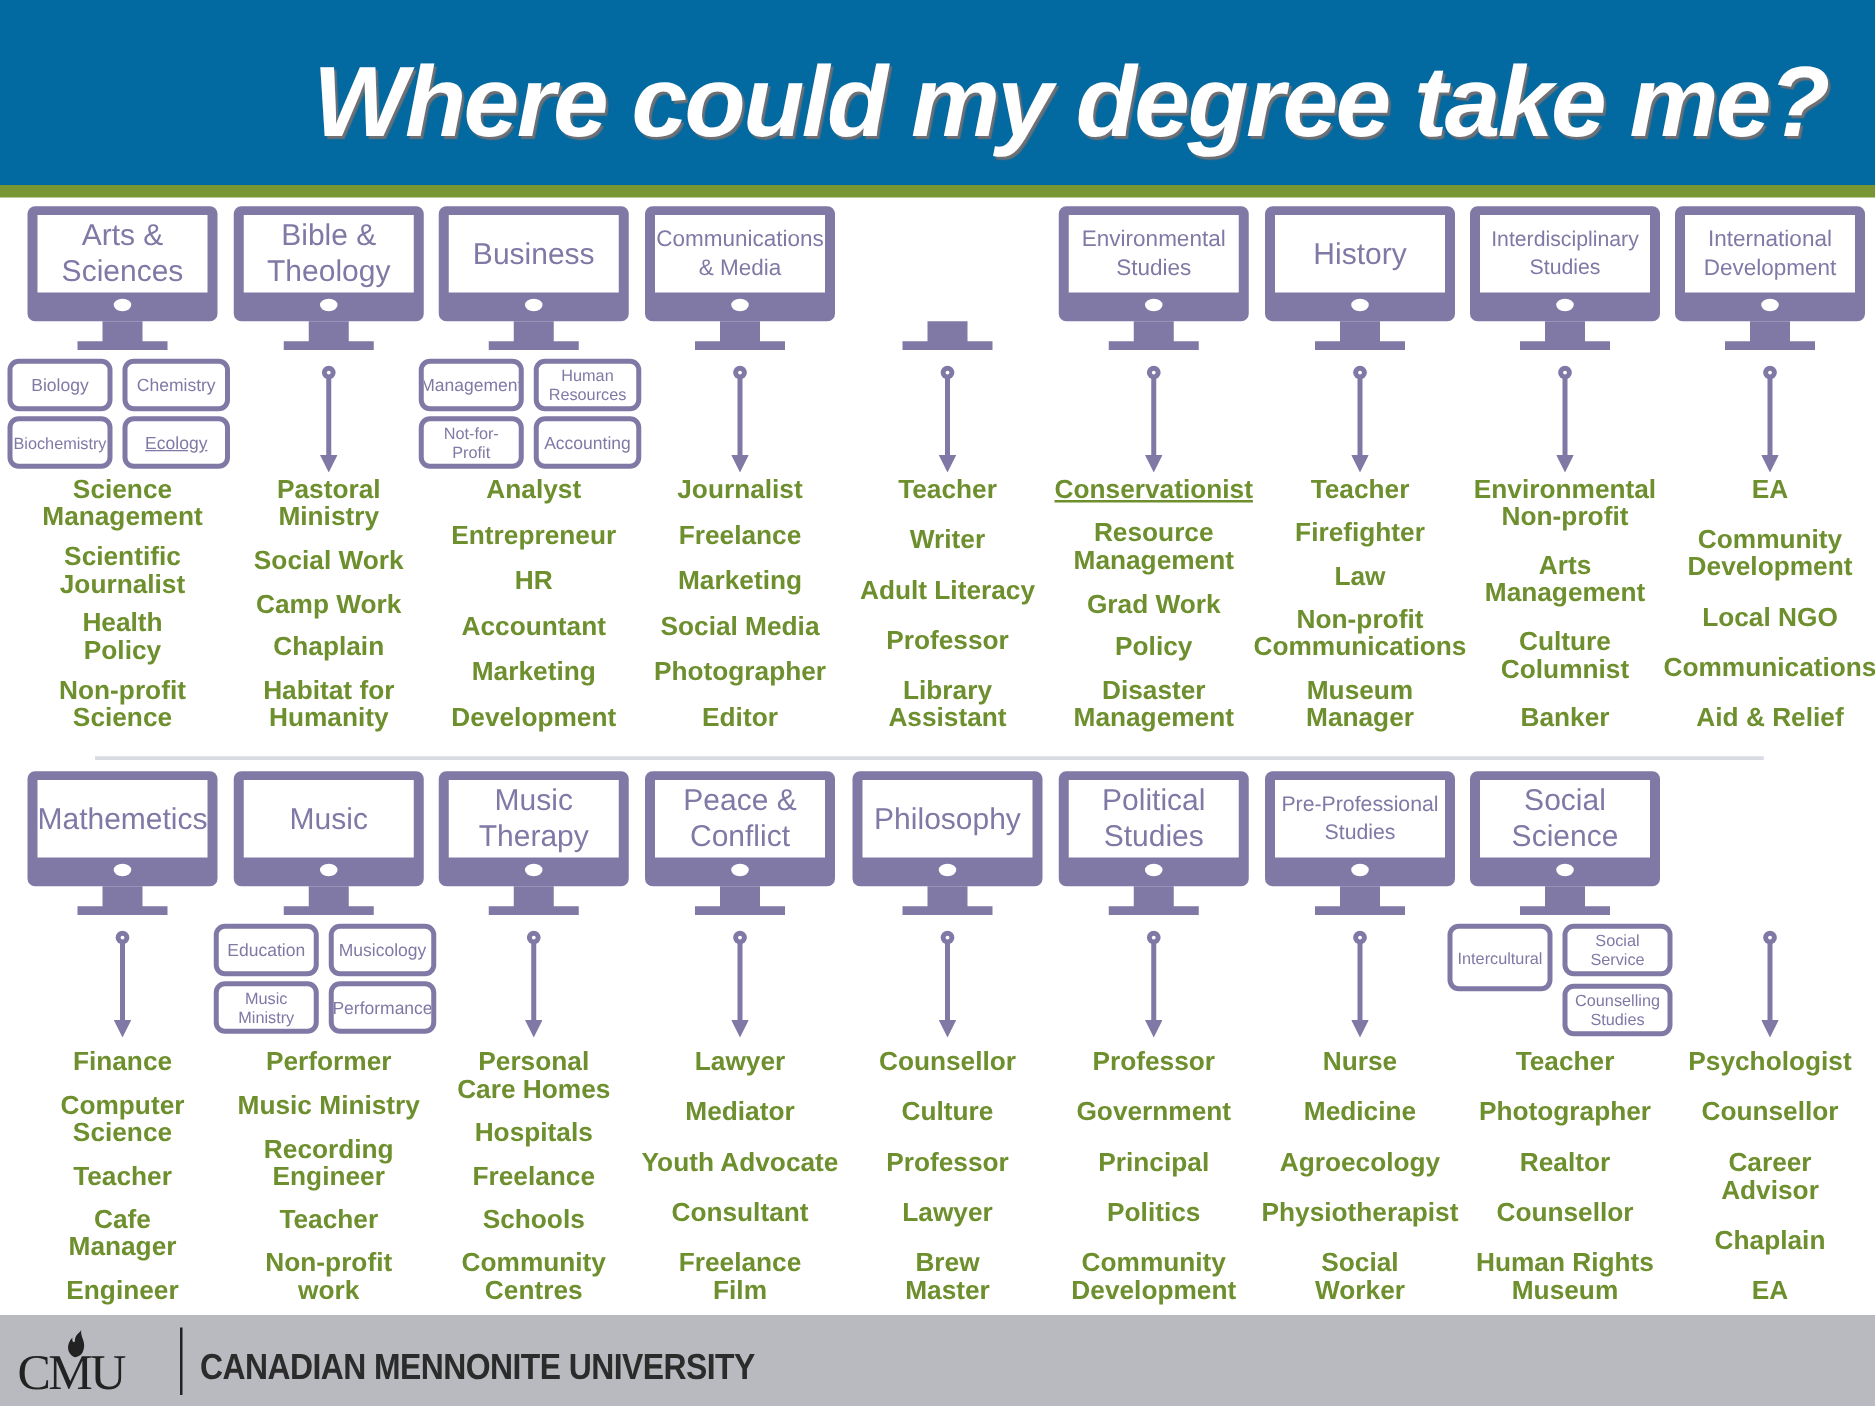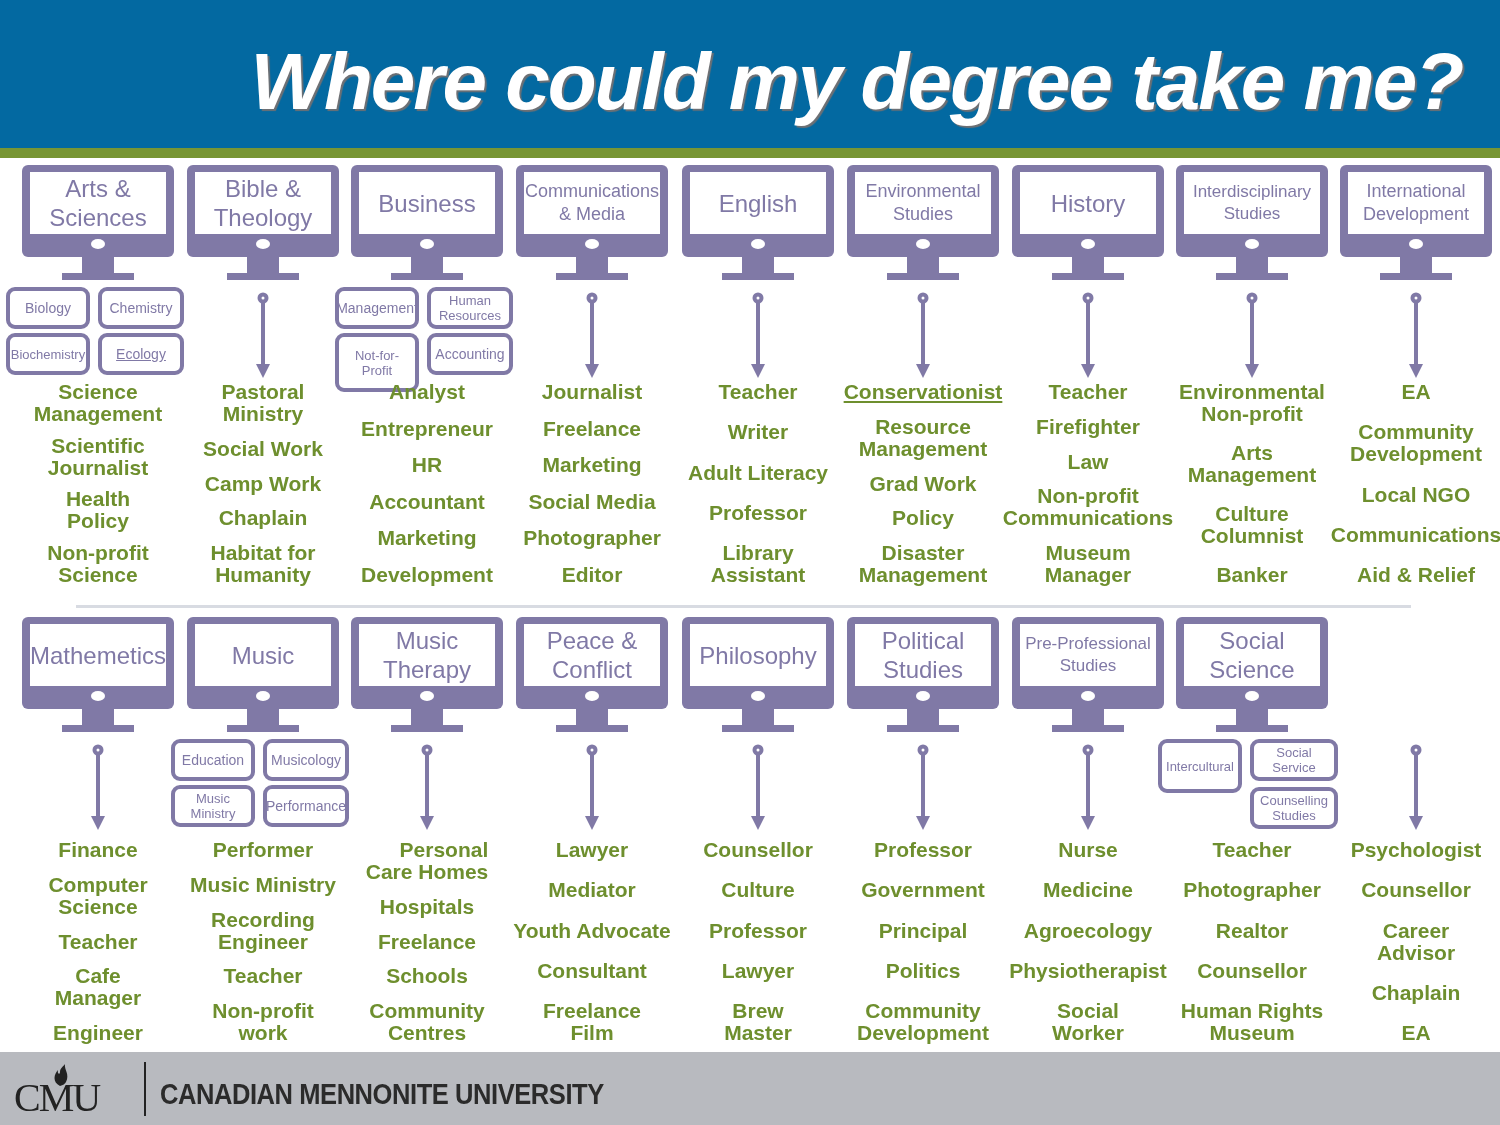--- a/index.html
+++ b/index.html
@@ -183,21 +183,21 @@
           <div class="monitor-screen" style="white-space:pre-line">Business</div>
           <div class="monitor-dot"></div>
         </div>
         <div class="monitor-neck"></div>
         <div class="monitor-base"></div>
       </div>
       <div class="subtags">
         <div class="tag" style="left: -10px; top: 0px; width: 84px; height: 42px; white-space: pre-line;">Management</div>
         <div class="tag sm" style="left: 82px; top: 0px; width: 86px; height: 42px; white-space: pre-line;">Human
 Resources</div>
-        <div class="tag sm" style="left: -10px; top: 46px; width: 84px; height: 59px; white-space: pre-line;">Not-for-
+        <div class="tag sm" style="left: -10px; top: 46px; width: 84px; height: 42px; white-space: pre-line;">Not-for-
 Profit</div>
         <div class="tag" style="left: 82px; top: 46px; width: 86px; height: 42px; white-space: pre-line;">Accounting</div>
       </div>
       <div class="careers dense">
         <div class="career" style="margin-bottom: 14.6px;">Analyst</div>
         <div class="career" style="margin-bottom: 14.6px;">Entrepreneur</div>
         <div class="career" style="margin-bottom: 14.6px;">HR</div>
         <div class="career" style="margin-bottom: 14.6px;">Accountant</div>
         <div class="career" style="margin-bottom: 14.6px;">Marketing</div>
         <div class="career" style="margin-bottom: 0px;">Development</div>
@@ -223,24 +223,20 @@
         <div class="career" style="margin-bottom: 14.6px;">Journalist</div>
         <div class="career" style="margin-bottom: 14.6px;">Freelance</div>
         <div class="career" style="margin-bottom: 14.6px;">Marketing</div>
         <div class="career" style="margin-bottom: 14.6px;">Social Media</div>
         <div class="career" style="margin-bottom: 14.6px;">Photographer</div>
         <div class="career" style="margin-bottom: 0px;">Editor</div>
       </div>
     </div>
     <div class="col" style="left: 676px;">
       <div class="monitor">
-        <div class="monitor-frame">
-          <div class="monitor-screen" style="white-space:pre-line">English</div>
-          <div class="monitor-dot"></div>
-        </div>
         <div class="monitor-neck"></div>
         <div class="monitor-base"></div>
       </div>
       <div class="arrow arrow-top"><svg viewBox="0 0 14 86" width="14" height="86" preserveAspectRatio="none">
           <circle cx="7" cy="6" r="5.5" fill="#8079a6"></circle>
           <circle cx="7" cy="6" r="1.5" fill="#fff"></circle>
           <rect x="5" y="8" width="4" height="66" fill="#8079a6"></rect>
           <polygon points="0,72 14,72 7,86" fill="#8079a6"></polygon>
         </svg></div>
       <div class="careers">
@@ -418,21 +414,21 @@
         <div class="monitor-neck"></div>
         <div class="monitor-base"></div>
       </div>
       <div class="arrow arrow-bottom"><svg viewBox="0 0 14 86" width="14" height="86" preserveAspectRatio="none">
           <circle cx="7" cy="6" r="5.5" fill="#8079a6"></circle>
           <circle cx="7" cy="6" r="1.5" fill="#fff"></circle>
           <rect x="5" y="8" width="4" height="66" fill="#8079a6"></rect>
           <polygon points="0,72 14,72 7,86" fill="#8079a6"></polygon>
         </svg></div>
       <div class="careers" style="top: 222px;">
-        <div class="career" style="margin-bottom: 12.75px; text-align: right;">Personal
+        <div class="career" style="margin-bottom: 12.75px;">Personal
 Care Homes</div>
         <div class="career" style="margin-bottom: 12.75px;">Hospitals</div>
         <div class="career" style="margin-bottom: 12.75px;">Freelance</div>
         <div class="career" style="margin-bottom: 12.75px;">Schools</div>
         <div class="career" style="margin-bottom: 0px;">Community
 Centres</div>
       </div>
     </div>
     <div class="col" style="left: 510px;">
       <div class="monitor">

